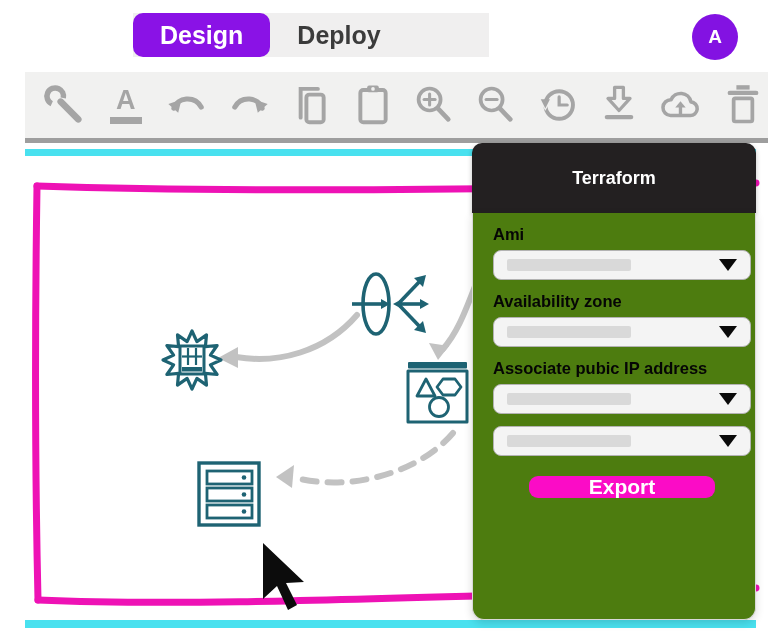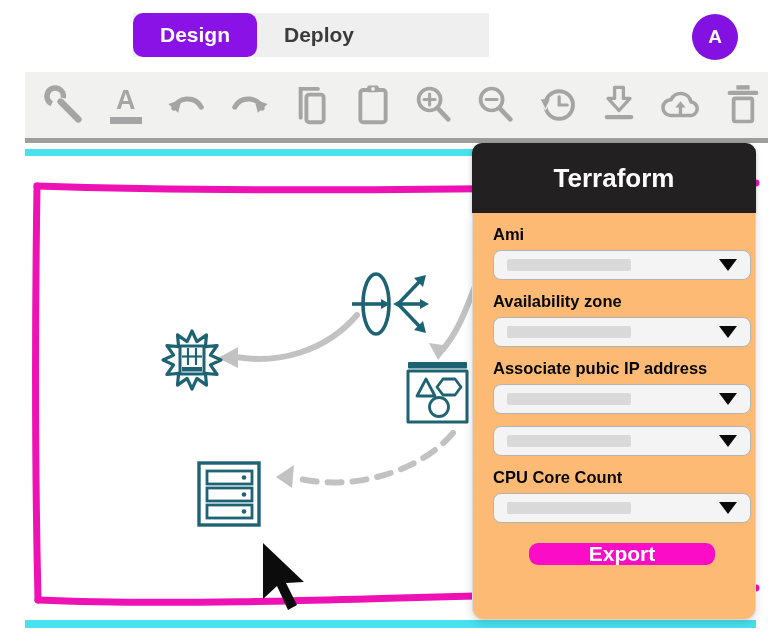--- a/index.html
+++ b/index.html
@@ -9,21 +9,21 @@
     font-family:"Liberation Sans","DejaVu Sans",sans-serif;
     -webkit-font-smoothing:antialiased;
   }
   
   .tabbar{
     position:absolute;left:133px;top:13px;width:356px;height:44px;
     background:#f0efef;display:flex;align-items:stretch;z-index:4;
   }
   .tab{
     display:flex;align-items:center;justify-content:center;
-    padding:8px 27px;font-size:21px;font-weight:bold;color:#3b3b3b;
+    padding:8px 27px;font-size:25px;font-weight:bold;color:#3b3b3b;
     cursor:default;white-space:nowrap;
   }
   .tab.active{
     background:#8a12e6;color:#ffffff;border-radius:10px;
   }
   .avatar{
     position:absolute;left:692px;top:14px;width:46px;height:46px;
     border-radius:50%;background:#8312e2;color:#fff;
     display:flex;align-items:center;justify-content:center;
     font-size:19px;font-weight:bold;z-index:4;
@@ -50,25 +50,25 @@
   
   svg.canvas{position:absolute;left:0;top:0;z-index:2;}
   
   .panel{
     position:absolute;left:472px;top:143px;width:284px;height:477px;z-index:5;
     box-sizing:border-box;
   }
   .panel-header{
     height:70px;background:#232021;border-radius:10px 10px 0 0;
     display:flex;align-items:center;justify-content:center;
-    color:#ffffff;font-size:26px;font-weight:bold;
+    color:#ffffff;font-size:18px;font-weight:bold;
     box-shadow:0 2px 5px rgba(0,0,0,.25);
   }
   .panel-body{
-    background:#fdba74;border:1px solid #d8d8d8;border-top:none;
+    background:#4d7c0f;border:1px solid #d8d8d8;border-top:none;
     border-radius:0 0 12px 12px;height:407px;box-sizing:border-box;
     padding:12px 4px 0 20px;
     box-shadow:0 3px 8px rgba(0,0,0,.15);
   }
   .field{margin-bottom:12px;}
   .field .flabel{
     font-size:16.5px;font-weight:600;color:#050505;margin-bottom:6px;
   }
   .dropdown{
     height:30px;background:#f4f4f4;border:1.6px solid #b3b3b3;border-radius:8px;
@@ -272,23 +272,16 @@
       </div>
     </div>
 
     <div class="field">
       <div class="dropdown">
         <div class="ph-bar"></div>
         <div class="caret"></div>
       </div>
     </div>
 
-    <div class="field">
-      <div class="flabel">CPU Core Count</div>
-      <div class="dropdown">
-        <div class="ph-bar"></div>
-        <div class="caret"></div>
-      </div>
-    </div>
 
     <button class="export-btn">Export</button>
   </div>
 </div>
 
 </body></html>

